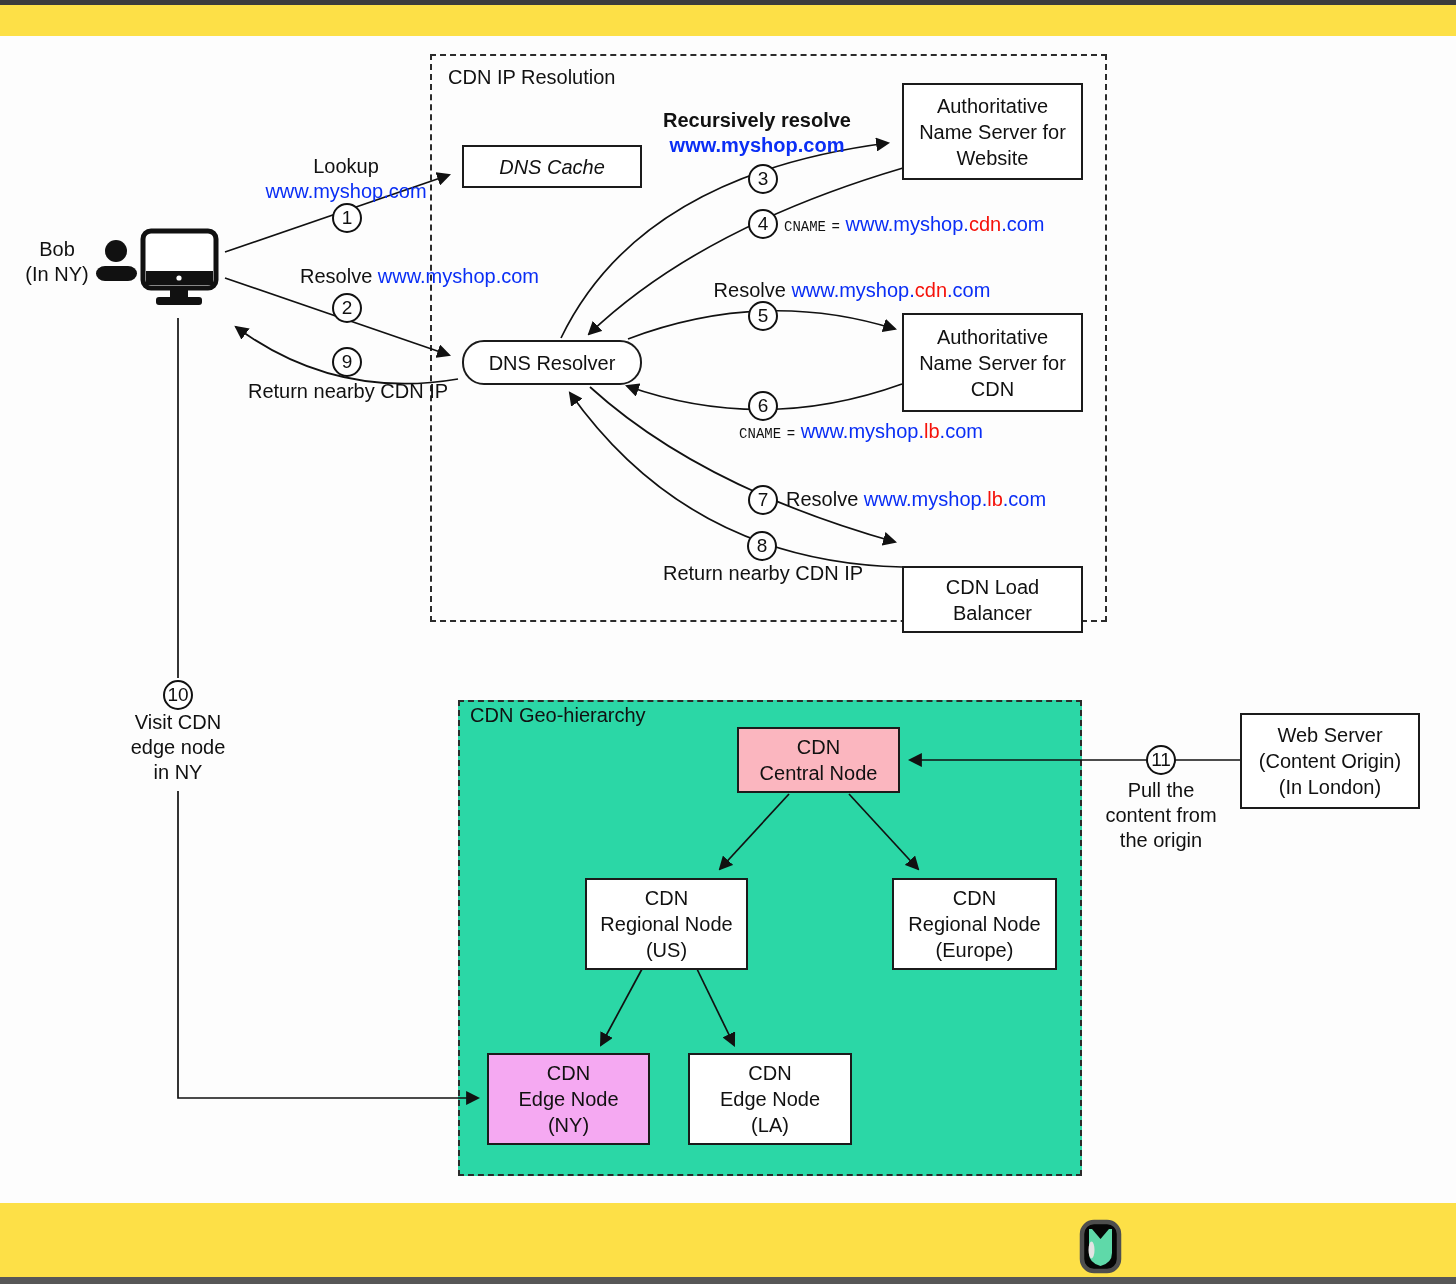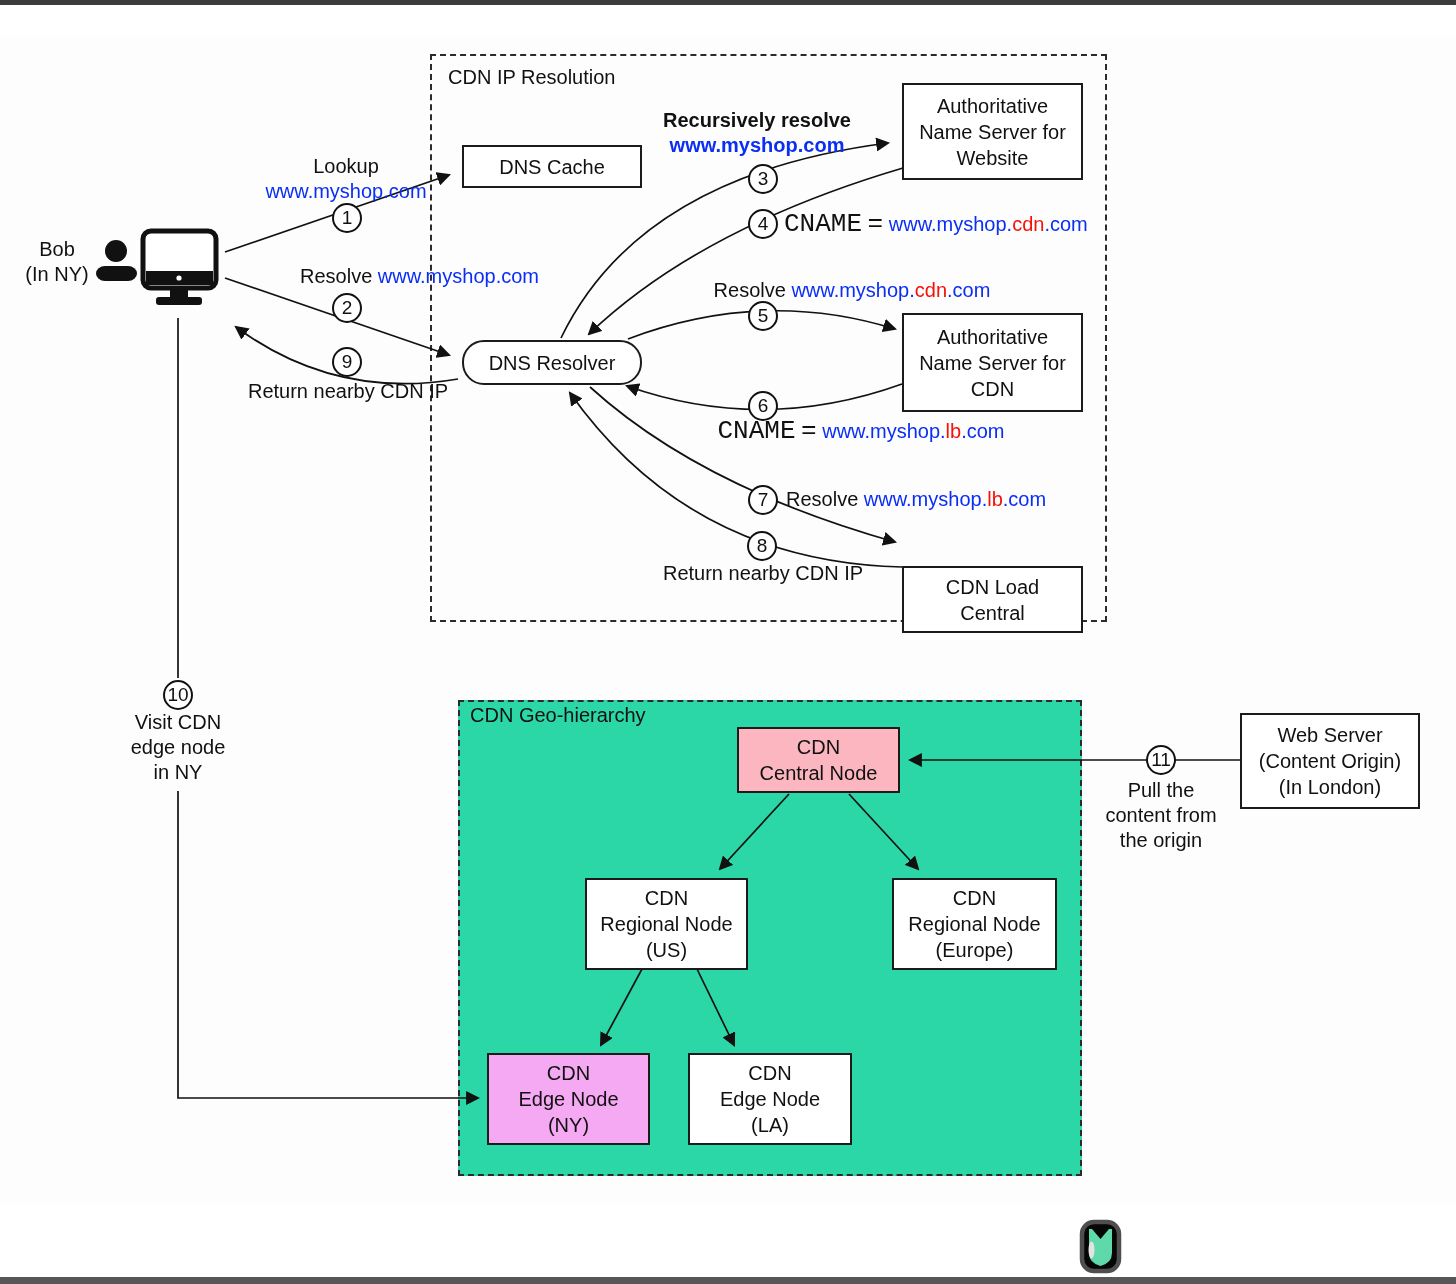--- a/index.html
+++ b/index.html
@@ -1,36 +1,36 @@
 <!DOCTYPE html>
 <html style="--url-blue: #0a2ef5; --highlight-red: #f5120a; --geo-green: #2bd7a6; --central-pink: #fbb6bf; --edge-violet: #f5a9f2;"><head>
 <meta charset="utf-8">
 <style>
   html,body{margin:0;padding:0;background:#000;}
   body{font-family:"Liberation Sans","DejaVu Sans",sans-serif;color:#111;}
-  .stage{position:relative;width:1456px;height:1284px;background:#ffffff;overflow:hidden;}
+  .stage{position:relative;width:1456px;height:1284px;background:#fde047;overflow:hidden;}
   .strip-top{position:absolute;left:0;top:0;width:1456px;height:5px;background:#3c3c3c;}
   .canvas{position:absolute;left:0;top:36px;width:1456px;height:1167px;background:#fdfdfd;}
   .strip-bottom{position:absolute;left:0;top:1277px;width:1456px;height:7px;background:#575757;}
   .svg-layer{position:absolute;left:0;top:0;z-index:2;}
   .frame{position:absolute;border:2px dashed #2b2b2b;z-index:1;box-sizing:border-box;}
   #ipBox{left:430px;top:54px;width:677px;height:568px;}
   #geoBox{left:458px;top:700px;width:624px;height:476px;background:var(--geo-green,#2bd7a6);}
   .frame-title{position:absolute;z-index:3;font-size:20px;white-space:nowrap;}
   .node{position:absolute;z-index:3;display:flex;flex-direction:column;align-items:center;justify-content:center;
         background:#fff;border:2px solid #1b1b1b;font-size:20px;line-height:26px;text-align:center;box-sizing:border-box;}
   .node.pink{background:var(--central-pink,#fbb6bf);}
   .node.violet{background:var(--edge-violet,#f5a9f2);}
   .circ{position:absolute;width:30px;height:30px;border-radius:50%;background:#fff;border:2px solid #111;z-index:4;
         font-size:19px;display:flex;align-items:center;justify-content:center;box-sizing:border-box;}
   .lbl{position:absolute;z-index:3;font-size:20px;line-height:25px;white-space:nowrap;}
   .lbl.c{transform:translateX(-50%);text-align:center;}
   .u{color:var(--url-blue,#0a2ef5);}
   .hl{color:var(--highlight-red,#f5120a);}
-  .mono{font-family:"Liberation Mono","DejaVu Sans Mono",monospace;font-size:26px;}
+  .mono{font-family:"Liberation Mono","DejaVu Sans Mono",monospace;font-size:14px;}
 </style>
 </head>
 <body>
 
 <div class="stage">
   <div class="strip-top"></div>
   <div class="canvas"></div>
   <div class="strip-bottom"></div>
 
   <div class="frame" id="ipBox"></div>
@@ -81,39 +81,39 @@
       <path d="M12,10 l8.5,10 8.5,-10 z" fill="#060606"></path>
       <ellipse cx="11.5" cy="31" rx="3" ry="8.5" fill="#e3e3e3"></ellipse>
     </g>
   </svg>
 
   <div class="lbl c" style="left:57px;top:237px;">
     <span>Bob</span><br>
     <span>(In NY)</span>
   </div>
 
-  <div class="node" style="left:462px;top:145px;width:180px;height:43px;">
+  <div class="node" style="left:462px;top:145px;width:180px;height:43px;font-style:italic;">
     <span>DNS Cache</span>
   </div>
   <div class="node" style="left:462px;top:340px;width:180px;height:45px;border-radius:22px;">
     <span>DNS Resolver</span>
   </div>
   <div class="node" style="left:902px;top:83px;width:181px;height:97px;">
     <span>Authoritative</span>
     <span>Name Server for</span>
     <span>Website</span>
   </div>
   <div class="node" style="left:902px;top:313px;width:181px;height:99px;">
     <span>Authoritative</span>
     <span>Name Server for</span>
     <span>CDN</span>
   </div>
   <div class="node" style="left:902px;top:530px;width:181px;height:67px;margin-top:36px;">
     <span>CDN Load</span>
-    <span>Central</span>
+    <span>Balancer</span>
   </div>
   <div class="node pink" style="left:737px;top:727px;width:163px;height:66px;">
     <span>CDN</span>
     <span>Central Node</span>
   </div>
   <div class="node" style="left:585px;top:878px;width:163px;height:92px;">
     <span>CDN</span>
     <span>Regional Node</span>
     <span>(US)</span>
   </div>

